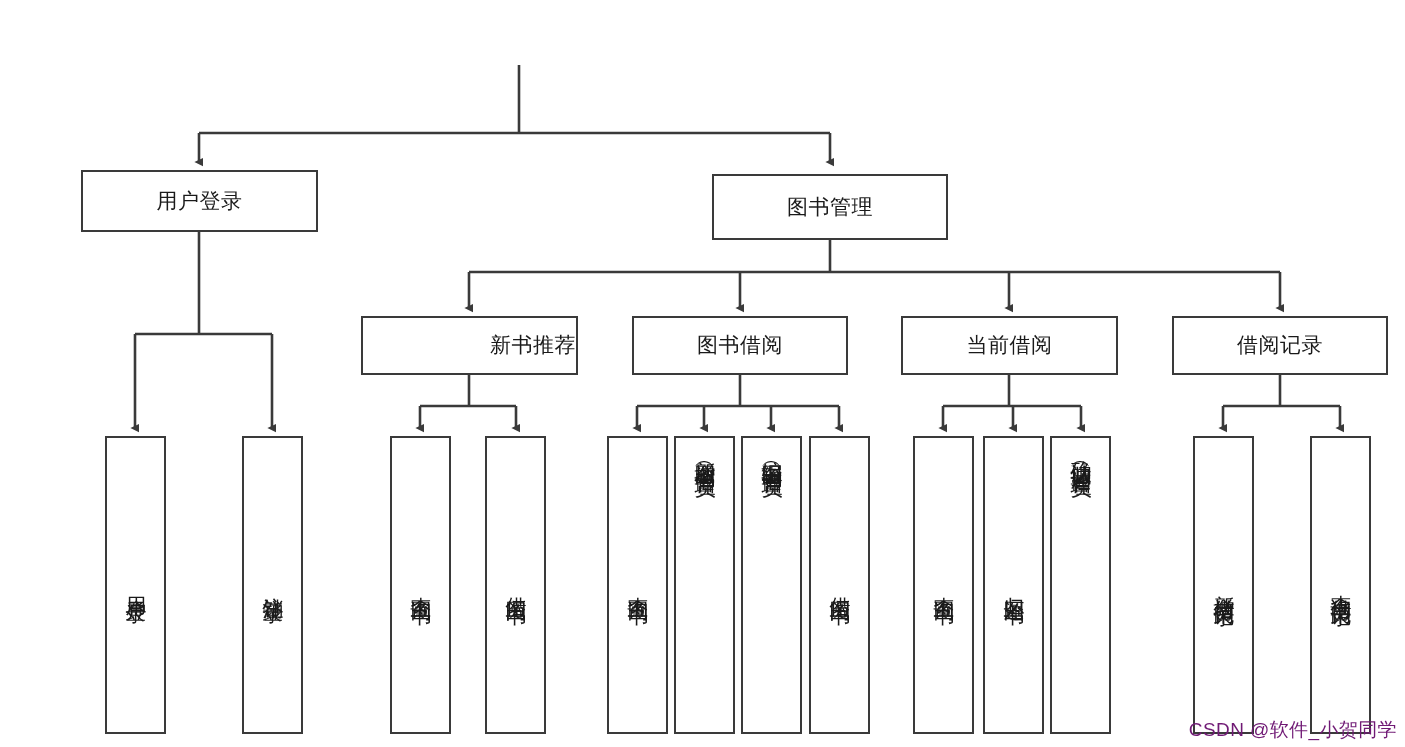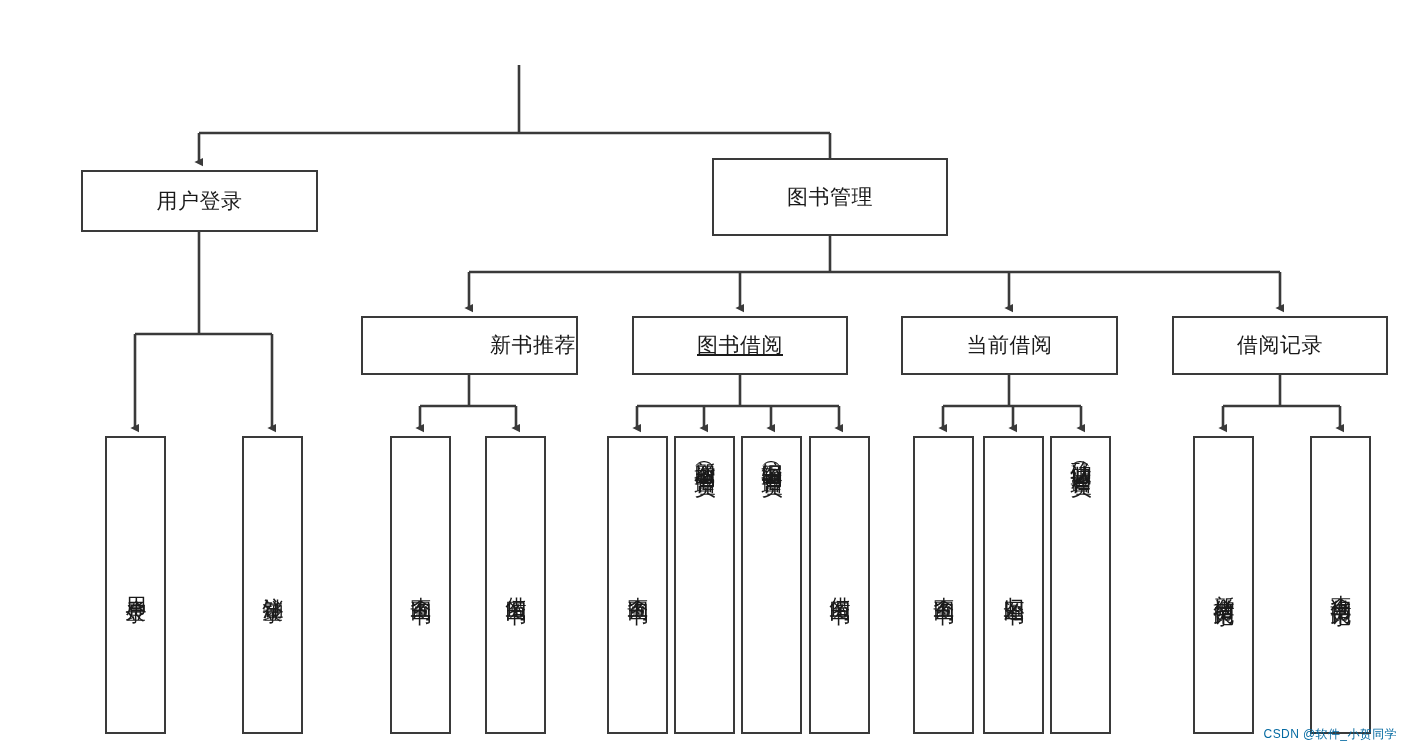--- a/index.html
+++ b/index.html
@@ -57,22 +57,22 @@
     white-space: nowrap;
   }
   .node.vertical.center-v {
     align-items: center;
     padding-top: 0;
   }
   .watermark {
     position: absolute;
     right: 8px;
     bottom: 4px;
-    font-size: 12px;
-    color: #0369a1;
+    font-size: 19px;
+    color: #701a75;
     white-space: nowrap;
     letter-spacing: 0.4px;
   }
 </style>
 </head>
 <body>
 
 <div id="diagram-root">
 
   <svg id="edge-layer" viewBox="0 0 1405 747" width="1405" height="747" xmlns="http://www.w3.org/2000/svg">
@@ -122,28 +122,28 @@
       <path d="M1223,406 L1340,406"></path>
       <path d="M1223,406 L1223,428" marker-end="url(#arrowhead)"></path>
       <path d="M1340,406 L1340,428" marker-end="url(#arrowhead)"></path>
     </g>
   </svg>
 
 
   <div class="node horizontal" style="left:81px; top:170px; width:237px; height:62px;">
     <span class="node-label">用户登录</span>
   </div>
-  <div class="node horizontal" style="left:712px; top:158px; width:236px; height:78px;">
+  <div class="node horizontal" style="left:712px; top:174px; width:236px; height:66px;">
     <span class="node-label">图书管理</span>
   </div>
 
   <div class="node horizontal" style="left:361px; top:316px; width:217px; height:59px;justify-content:flex-end;">
     <span class="node-label">新书推荐</span>
   </div>
-  <div class="node horizontal" style="left:632px; top:316px; width:216px; height:59px;text-decoration:underline;">
+  <div class="node horizontal" style="left:632px; top:316px; width:216px; height:59px;">
     <span class="node-label">图书借阅</span>
   </div>
   <div class="node horizontal" style="left:901px; top:316px; width:217px; height:59px;">
     <span class="node-label">当前借阅</span>
   </div>
   <div class="node horizontal" style="left:1172px; top:316px; width:216px; height:59px;">
     <span class="node-label">借阅记录</span>
   </div>
 
   <div class="node vertical center-v" style="left:105px; top:436px; width:61px; height:298px;">

